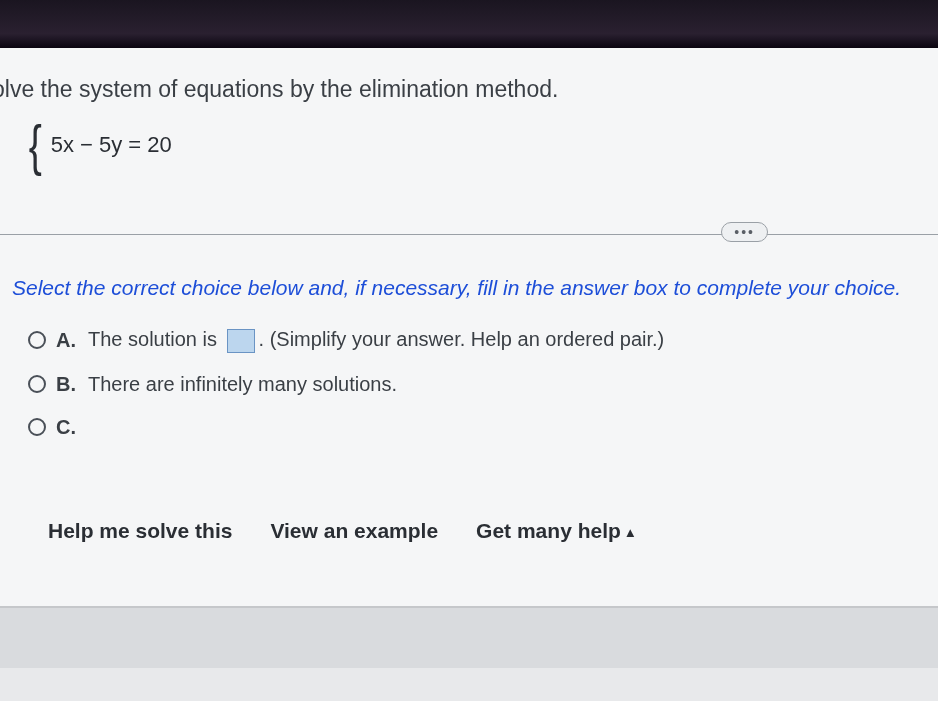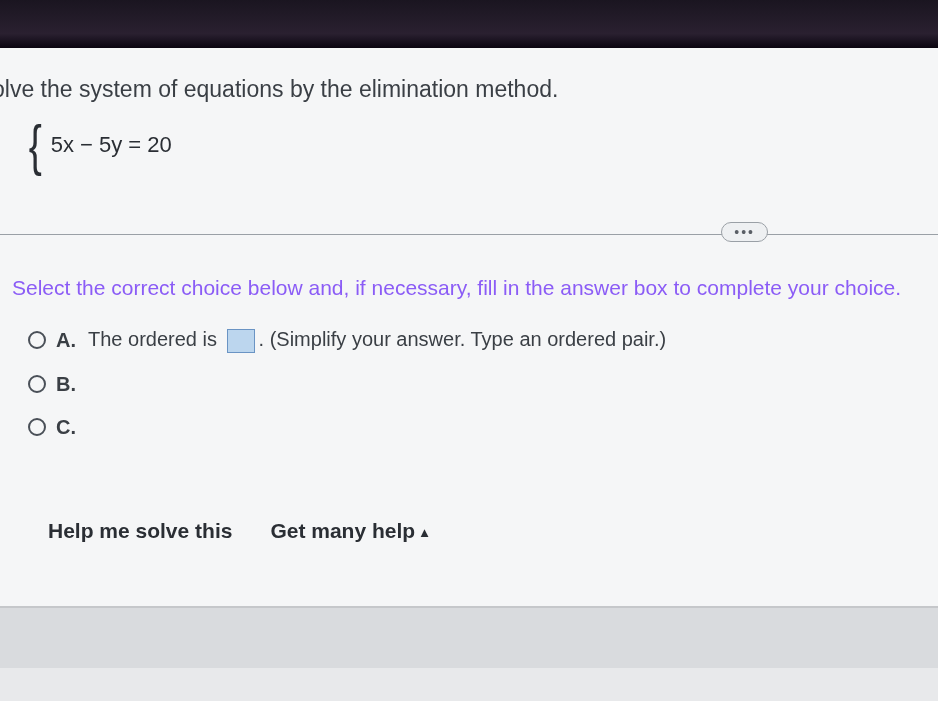--- a/index.html
+++ b/index.html
@@ -74,22 +74,23 @@
       border: 1px solid #9aa0a6;
       border-radius: 12px;
       padding: 1px 12px;
       font-size: 14px;
       color: #5a5f66;
       letter-spacing: 2px;
       cursor: pointer;
     }
     .select-prompt {
       font-size: 21px;
-      color: #8b5cf6;
+      color: #1d4ed8;
       padding: 12px 12px 18px 12px;
+      font-style: italic;
     }
     .choices {
       padding: 0 0 0 28px;
     }
     .choice-row {
       display: flex;
       align-items: center;
       gap: 10px;
       padding: 10px 0;
       font-size: 20px;
@@ -162,40 +163,42 @@
   </div>
 
   <div class="select-prompt">Select the correct choice below and, if necessary, fill in the answer box to complete your choice.</div>
 
   <div class="choices">
 
     <div class="choice-row">
       <div class="radio"></div>
       <span class="choice-letter">A.</span>
       <span>
-        <span>The ordered is</span>
+        <span>The solution is</span>
         <span class="answer-box"></span><span>.</span>
-        <span class="hint-text">(Simplify your answer. Type an ordered pair.)</span>
+        <span class="hint-text">(Simplify your answer. Help an ordered pair.)</span>
       </span>
     </div>
 
     <div class="choice-row">
       <div class="radio"></div>
       <span class="choice-letter">B.</span>
+      <span>There are infinitely many solutions.</span>
     </div>
 
     <div class="choice-row">
       <div class="radio"></div>
       <span class="choice-letter">C.</span>
     </div>
 
   </div>
 
   <div class="footer-links">
     <div class="footer-link">Help me solve this</div>
+    <div class="footer-link">View an example</div>
     <div class="footer-link">
       <span>Get many help</span>
       <span class="arrow">▴</span>
     </div>
   </div>
 
 </div>
 
 <div class="bottom-pad"></div>
 

